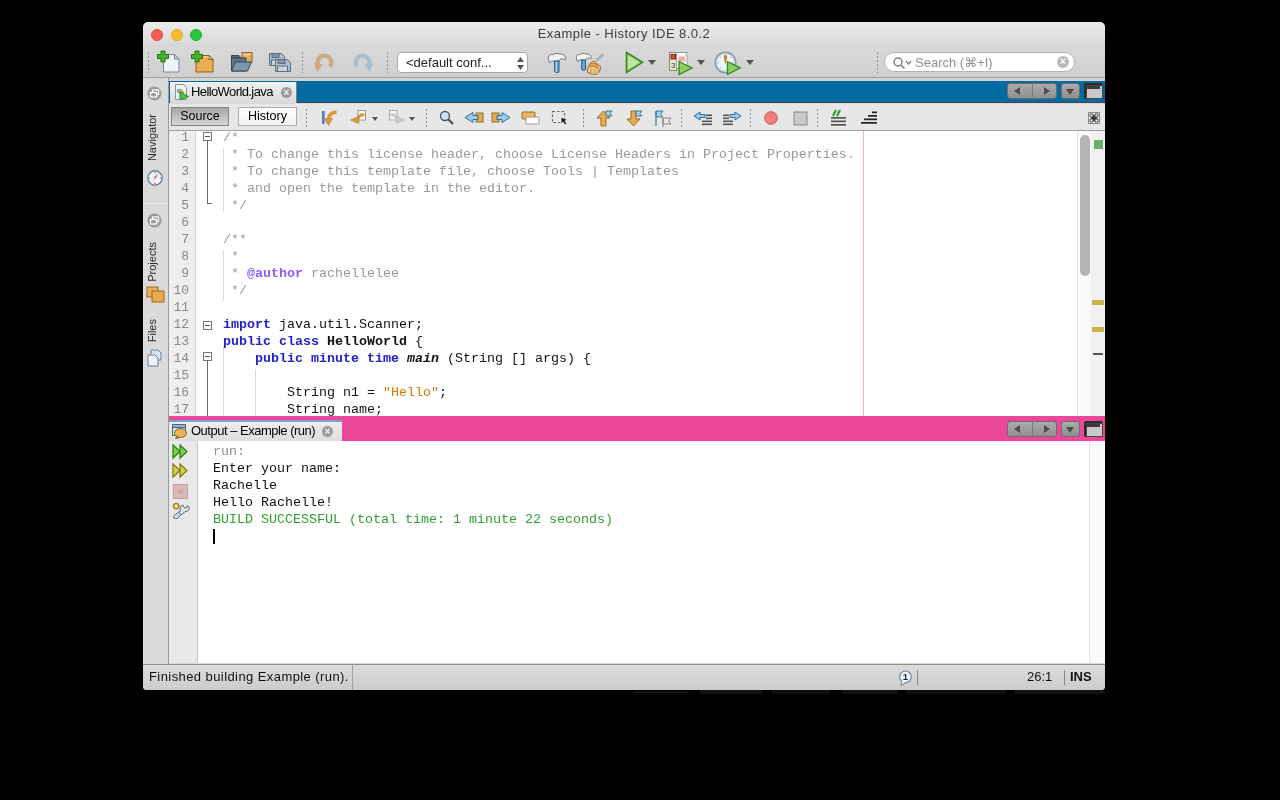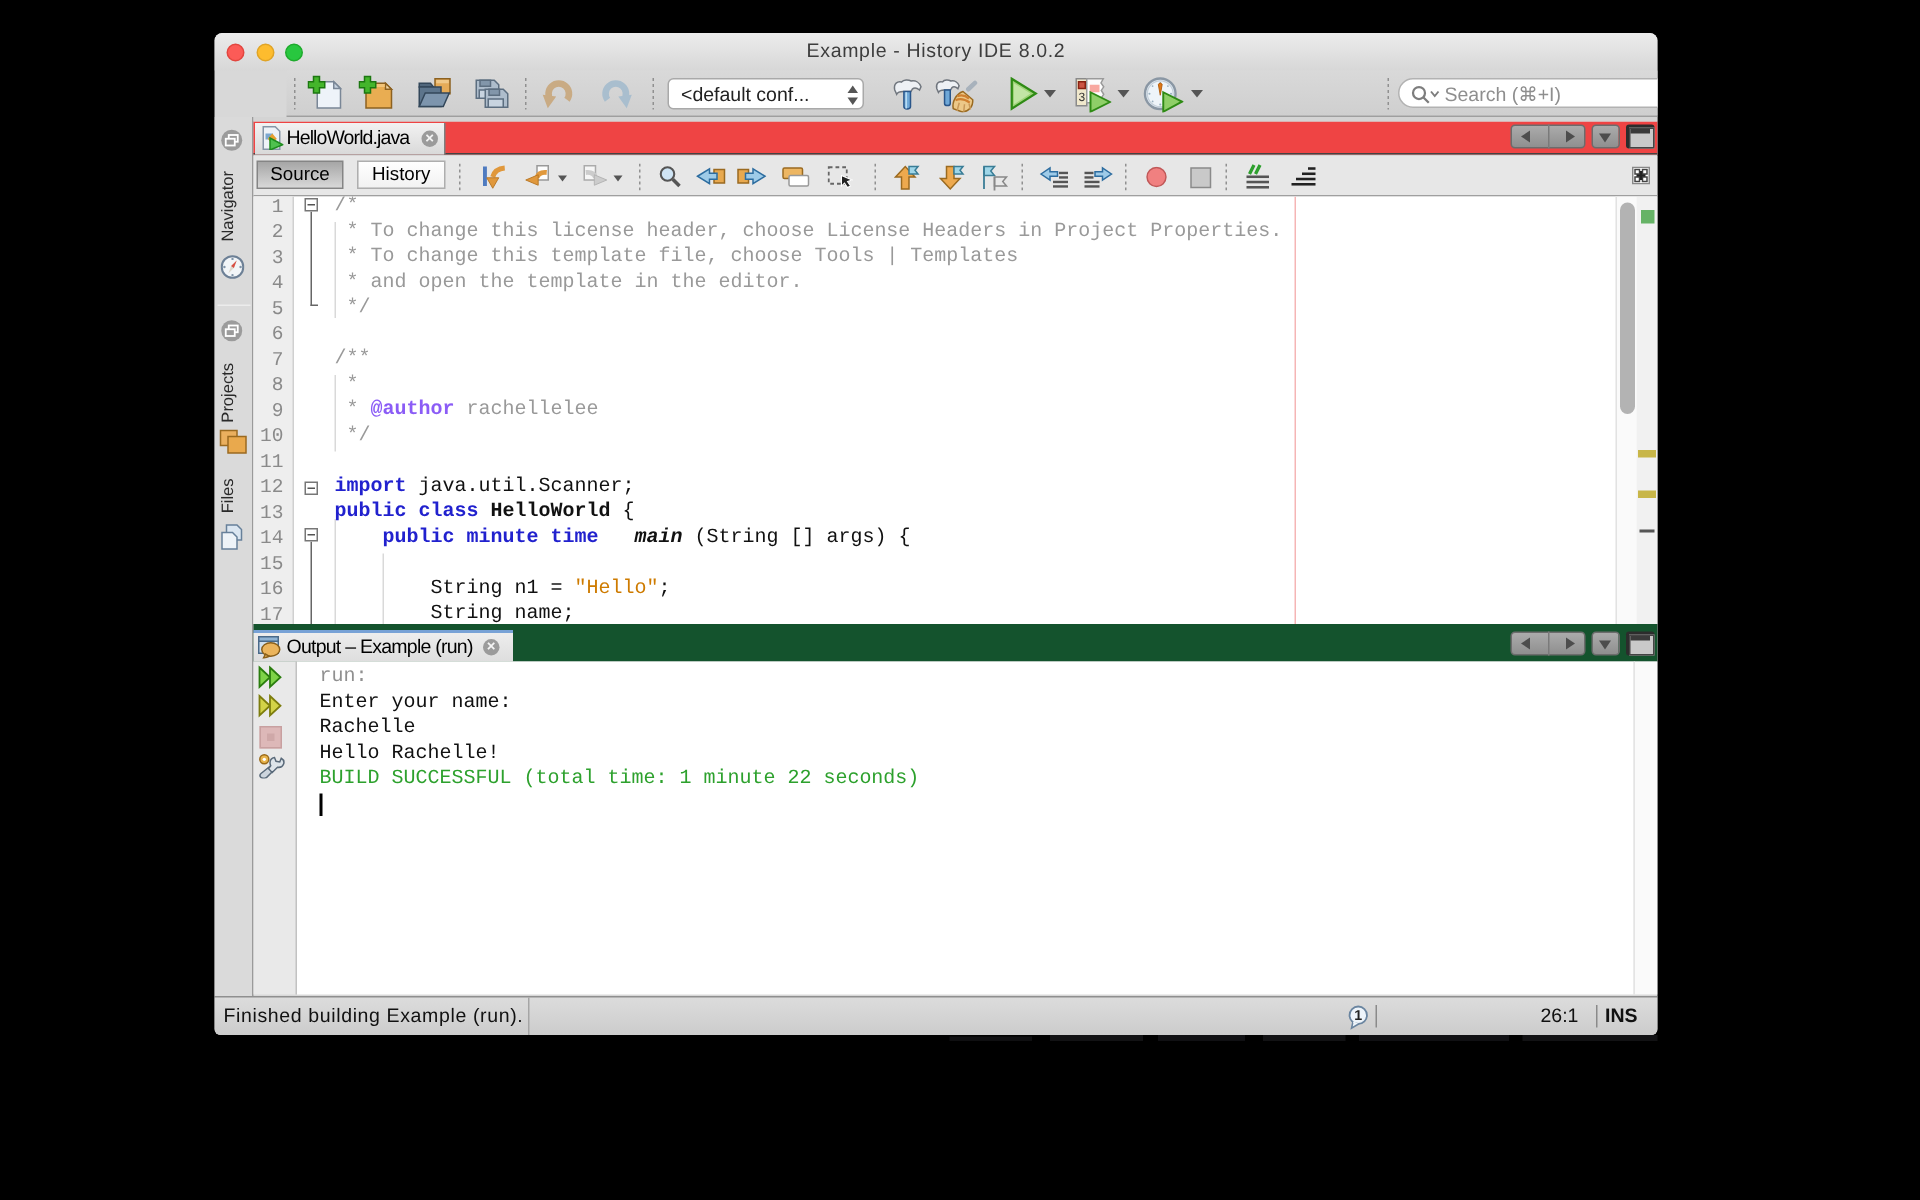--- a/index.html
+++ b/index.html
@@ -7,27 +7,27 @@
   #win{position:absolute;left:143px;top:22px;width:962px;height:668px;background:#d8d8d8;
        border-radius:5px 5px 4px 4px;font-family:"Liberation Sans",sans-serif;overflow:hidden;}
   .abs{position:absolute;}
   
   #titlebar{position:absolute;left:0;top:0;width:962px;height:25px;
     background:linear-gradient(#ececec,#d7d7d7);border-radius:5px 5px 0 0;}
   .tl{position:absolute;top:7px;width:12px;height:12px;border-radius:50%;}
   #title{position:absolute;top:4px;left:0;width:962px;text-align:center;font-size:13px;color:#3d3d3d;letter-spacing:0.45px;}
   
   #toolbar{position:absolute;left:0;top:25px;width:962px;height:31px;
-    background:linear-gradient(#d9d9d9,#cfcfcf);border-bottom:1px solid #9f9f9f;margin-left:48px;}
+    background:linear-gradient(#d9d9d9,#cfcfcf);border-bottom:1px solid #9f9f9f;}
   .vsep{position:absolute;width:1px;background-image:linear-gradient(#909090 45%,rgba(0,0,0,0) 45%);background-size:1px 4px;}
   .tbi{position:absolute;top:4px;}
   #sidebar{position:absolute;left:0;top:56px;width:26px;height:586px;background:#dadada;border-right:1px solid #9a9a9a;}
   .vtext{position:absolute;left:3px;font-size:11px;color:#2a2a2a;writing-mode:vertical-rl;transform:rotate(180deg);}
   
-  #tabrow{position:absolute;left:26px;top:59px;width:936px;height:22px;background:#ef4444;border-bottom:1px solid #434343;}
+  #tabrow{position:absolute;left:26px;top:59px;width:936px;height:22px;background:#0369a1;border-bottom:1px solid #434343;}
   #tabrow:before{content:"";position:absolute;left:0;top:-3px;width:936px;height:3px;background:#d4d4d4;}
   #edtab{position:absolute;left:1px;top:1px;width:127px;height:21px;background:linear-gradient(#f2f2f2,#d9d9d9);border-right:1px solid #7e7e7e;font-size:13px;color:#000;}
   #edtoolbar{position:absolute;left:26px;top:82px;width:936px;height:27px;background:#e7e7e7;border-bottom:1px solid #9f9f9f;}
   .segbtn{position:absolute;top:3px;height:19px;font-size:12.5px;color:#000;text-align:center;line-height:17px;}
   .eti{position:absolute;top:5px;}
   
   #editor{position:absolute;left:26px;top:109px;width:936px;height:285px;background:#fff;overflow:hidden;}
   #gutter{position:absolute;left:0;top:-2px;width:27px;height:289px;background:#eeeeee;border-right:1px solid #d0d0d0;
     font-family:"Liberation Mono",monospace;font-size:13px;line-height:17px;color:#8a8a8a;text-align:right;padding-right:6px;}
   #code{position:absolute;left:54px;top:-2px;margin:0;font-family:"Liberation Mono",monospace;
@@ -38,21 +38,21 @@
   .bk{font-weight:bold;}
   .guide{position:absolute;width:1px;background:#d9d9d9;}
   .fline{position:absolute;width:1px;background:#666;}
   .fbox{position:absolute;left:34px;width:9px;height:9px;border:1px solid #777;background:#fff;}
   .fbox:before{content:"";position:absolute;left:1px;top:3px;width:5px;height:1px;background:#555;}
   #margin80{position:absolute;left:694px;top:0;width:1px;height:285px;background:#f5b5b5;}
   #sbtrack{position:absolute;left:908px;top:0;width:14px;height:285px;background:#fafafa;border-left:1px solid #e2e2e2;}
   #sbthumb{position:absolute;left:2px;top:4px;width:10px;height:141px;border-radius:5px;background:#b3b3b3;}
   #stripe{position:absolute;left:922px;top:0;width:14px;height:285px;background:#f1f1f1;}
   
-  #outheader{position:absolute;left:26px;top:394px;width:936px;height:25px;background:#14532d;}
+  #outheader{position:absolute;left:26px;top:394px;width:936px;height:25px;background:#ec4899;}
   #outtab{position:absolute;left:0px;top:4px;width:173px;height:21px;background:linear-gradient(#ededed,#dedede);border-top:2px solid #78a2d6;font-size:13px;color:#000;}
   #outicons{position:absolute;left:26px;top:419px;width:29px;height:222px;background:#e9e9e9;border-right:1px solid #c2c2c2;}
   #outarea{position:absolute;left:55px;top:419px;width:891px;height:222px;background:#fff;}
   #outscroll{position:absolute;left:946px;top:419px;width:16px;height:222px;background:#fafafa;border-left:1px solid #e4e4e4;}
   #outtext{position:absolute;left:15px;top:2px;margin:0;font-family:"Liberation Mono",monospace;
     font-size:13.33px;line-height:17px;color:#111;white-space:pre;}
   .gn{color:#2da12d;}
   .gy{color:#909090;}
   
   #status{position:absolute;left:0;top:642px;width:962px;height:26px;background:linear-gradient(#dcdcdc,#cccccc);
@@ -435,21 +435,21 @@
  * and open the template in the editor.
  */</span>
 
 <span class="cm">/**
  *
  * <span class="bk" style="color:#8b5cf6;">@author</span> rachellelee
  */</span>
 
 <span class="kw">import</span> java.util.Scanner;
 <span class="kw">public</span> <span class="kw">class</span> <span class="bk">HelloWorld</span> {
-    <span class="kw">public</span> <span class="kw">minute</span> <span class="kw">time</span> <span class="bk" style="font-style:italic;margin-left:16px;">main</span> (String [] args) {
+    <span class="kw">public</span> <span class="kw">minute</span> <span class="kw">time</span> <span class="bk" style="font-style:italic;">main</span> (String [] args) {
 
         String n1 = <span class="st">"Hello"</span>;
         String name;</pre>
     <div id="margin80"></div>
     <div id="sbtrack">
         <div id="sbthumb"></div>
       </div>
     <div id="stripe">
       <div class="abs" style="left:3px;top:9px;width:9px;height:9px;background:#66b366;"></div>
       <div class="abs" style="left:1px;top:169px;width:12px;height:5px;background:#c8b648;"></div>

